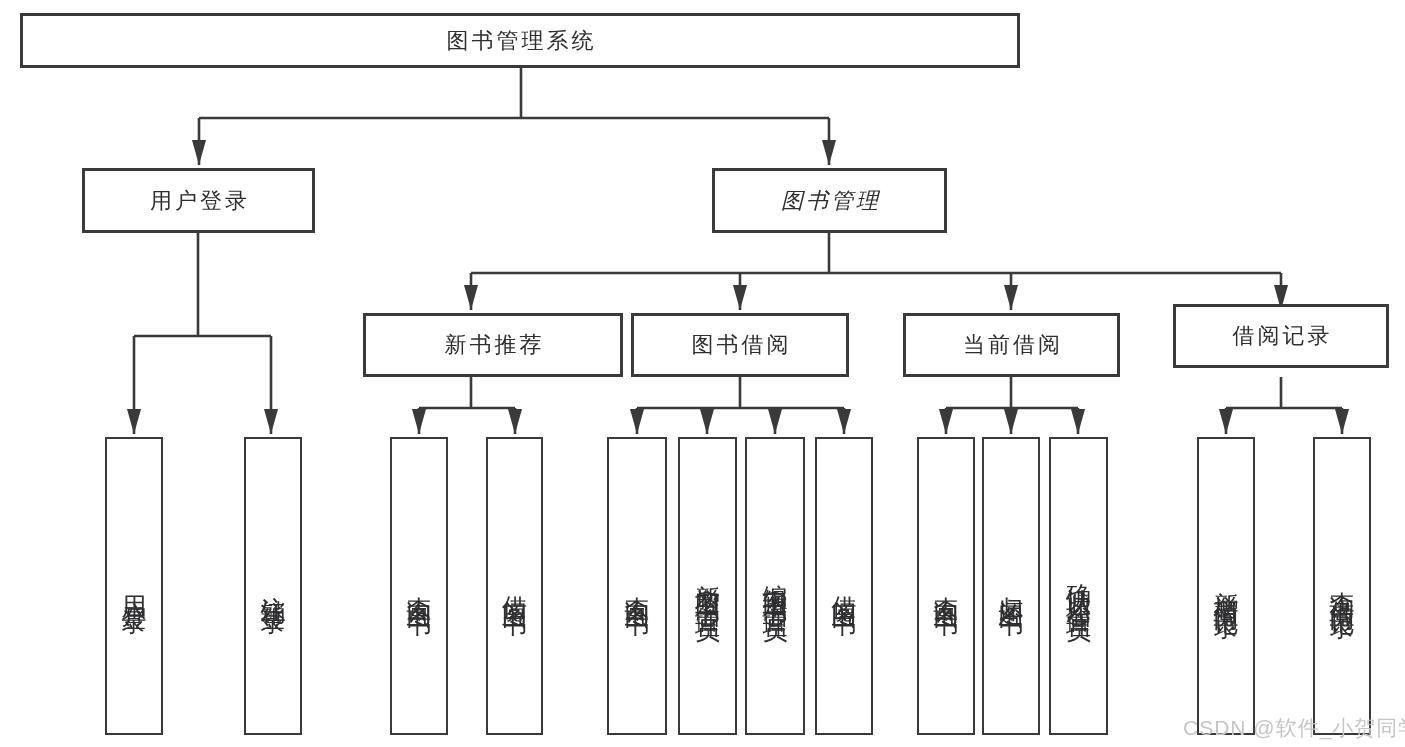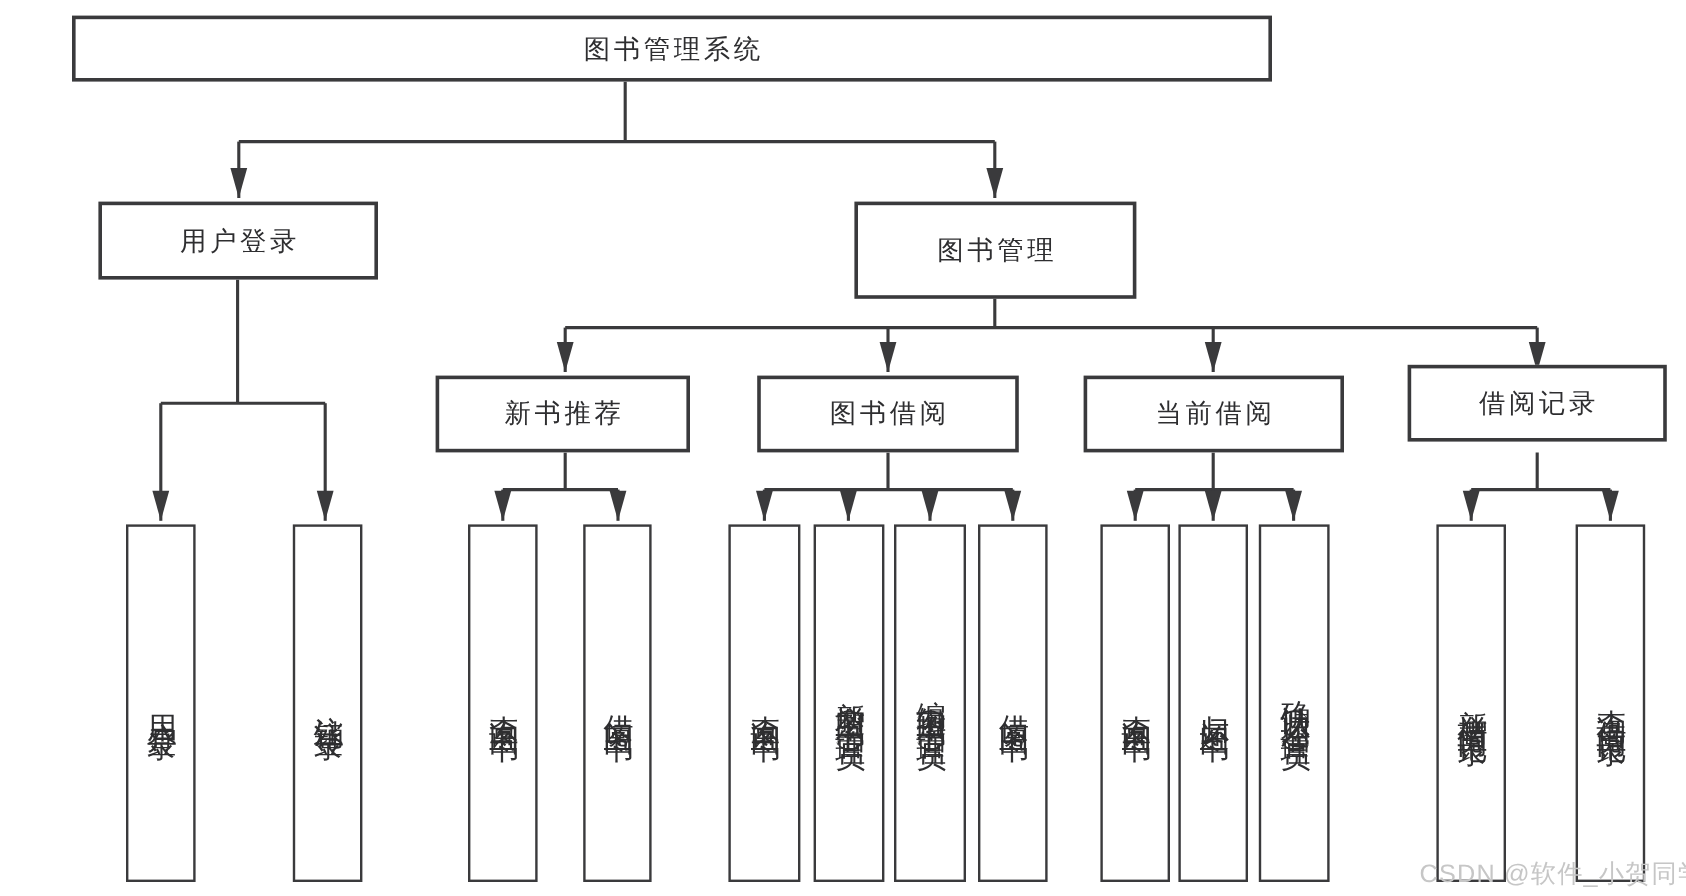--- a/index.html
+++ b/index.html
@@ -31,24 +31,24 @@
   .vnode { border-width: 2.5px; }
   .vnode .vtext {
     writing-mode: vertical-rl;
     text-orientation: mixed;
     font-size: 25px;
     letter-spacing: 5px;
     line-height: 1;
     white-space: nowrap;
   }
   
-  #n-root   { left: 20px;  top: 13px;  width: 1000px; height: 55px; margin-left: 40px; }
+  #n-root   { left: 20px;  top: 13px;  width: 1000px; height: 55px; }
   #n-login  { left: 82px;  top: 168px; width: 233px;  height: 65px; }
-  #n-mgmt   { left: 712px; top: 168px; width: 235px;  height: 81px; }
-  #n-rec    { left: 363px; top: 313px; width: 212px;  height: 64px; }
+  #n-mgmt   { left: 712px; top: 168px; width: 235px;  height: 65px; font-style: italic; }
+  #n-rec    { left: 363px; top: 313px; width: 260px;  height: 64px; }
   #n-borrow { left: 631px; top: 313px; width: 218px;  height: 64px; }
   #n-cur    { left: 903px; top: 313px; width: 217px;  height: 64px; }
   #n-hist   { left: 1173px;top: 304px; width: 216px;  height: 64px; }
   .leaf { top: 437px; height: 298px; }
   #f1  { left: 105px;  width: 58px; }
   #f2  { left: 244px;  width: 58px; }
   #f3  { left: 390px;  width: 58px; }
   #f4  { left: 486px;  width: 57px; }
   #f5  { left: 607px;  width: 60px; }
   #f6  { left: 678px;  width: 59px; }

